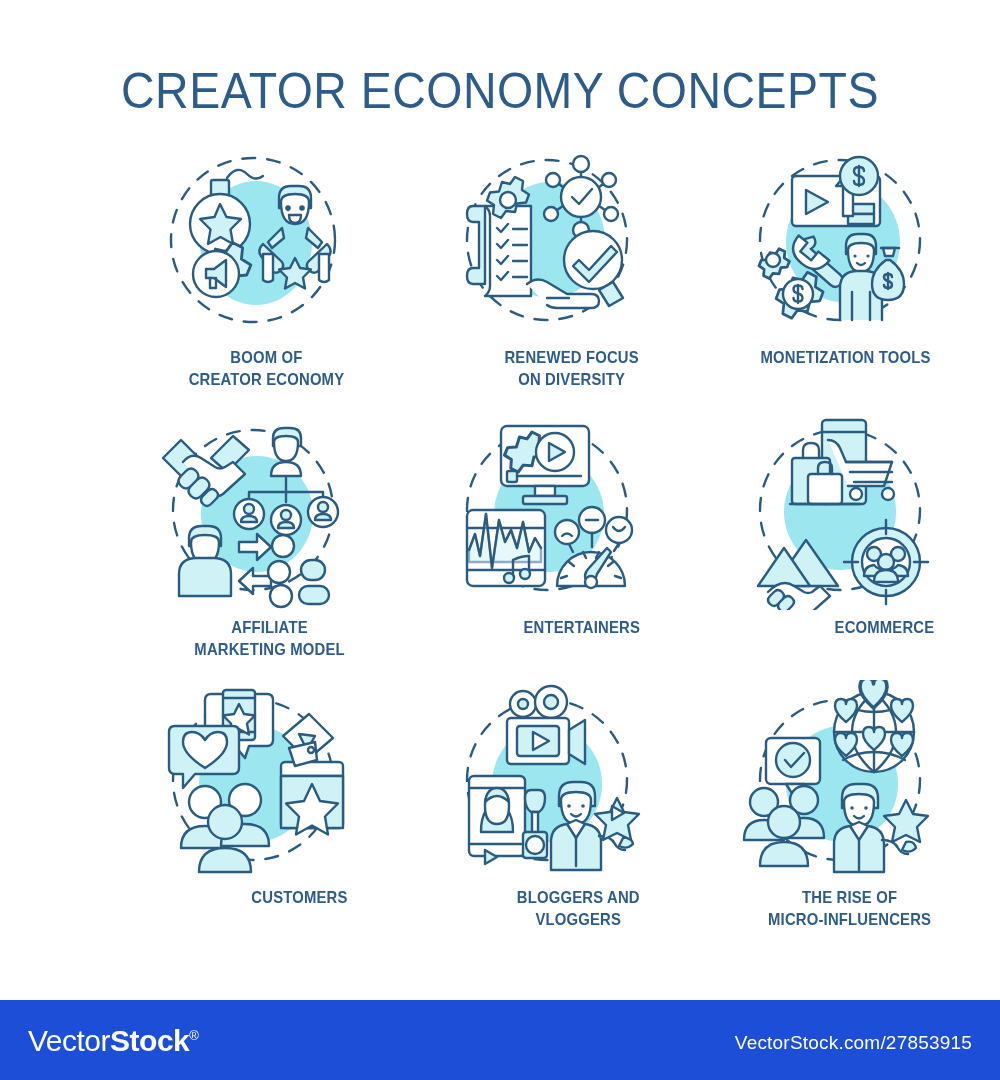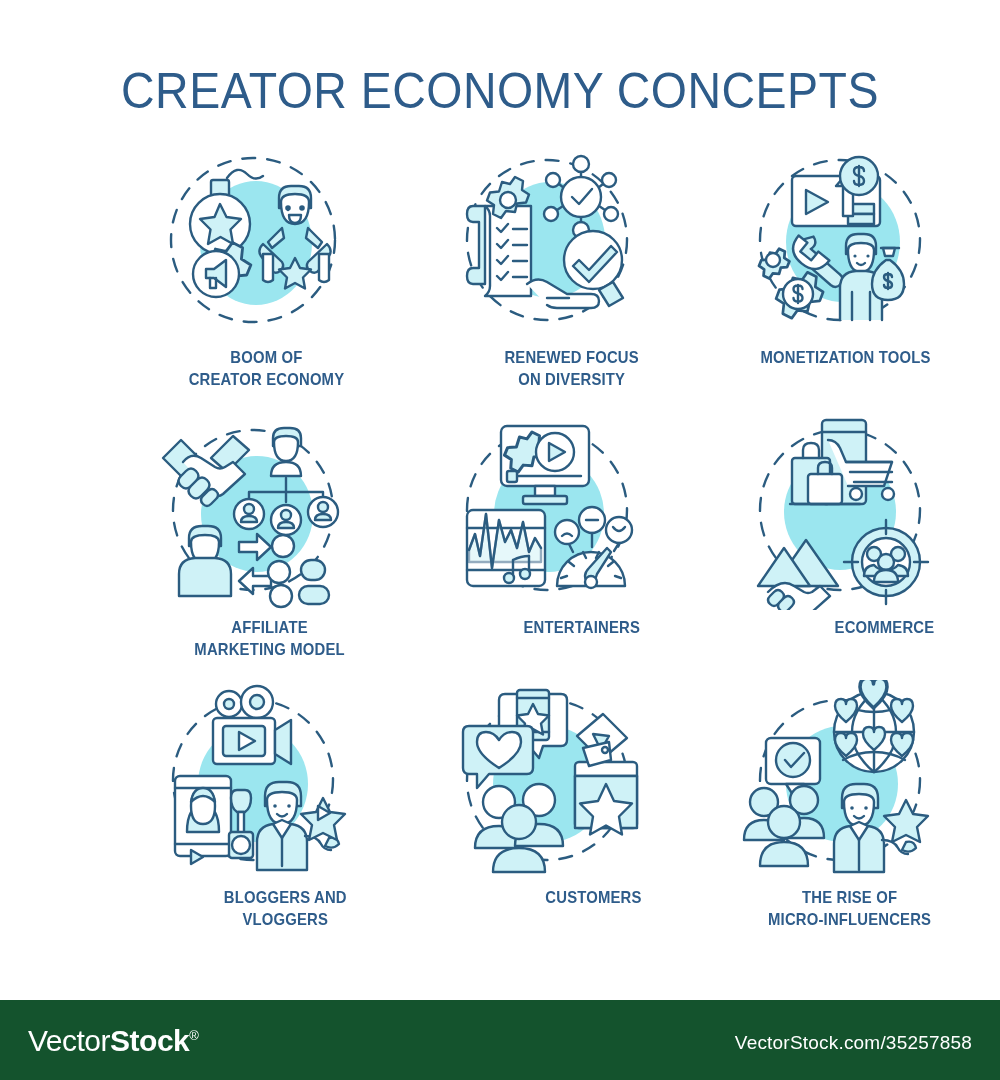--- a/index.html
+++ b/index.html
@@ -53,21 +53,21 @@
     letter-spacing: 0.2px;
     color: #2E5C8A;
     font-family: "Liberation Sans Narrow", "Liberation Sans", sans-serif;
     transform: scaleX(0.9);
     white-space: pre-line;
   }
   .footer {
     position: absolute;
     left: 0; bottom: 0;
     width: 1000px; height: 80px;
-    background: #14532d;
+    background: #1d4ed8;
   }
   .logo {
     position: absolute;
     left: 28px; top: 24px;
     color: #ffffff;
     font-size: 30px;
     font-family: "Liberation Sans Narrow", "Liberation Sans", sans-serif;
     letter-spacing: -0.5px;
   }
   .logo .b { font-weight: 700; }
@@ -327,20 +327,55 @@
           <circle class="stw" cx="146" cy="152" r="24"></circle>
           <path class="st" d="M146 110 v14 M146 180 v14 M104 152 h14 M174 152 h14"></path>
           <circle class="stf" cx="134" cy="144" r="7"></circle>
           <circle class="stf" cx="158" cy="144" r="7"></circle>
           <circle class="stf" cx="146" cy="152" r="8"></circle>
           <path class="stf" d="M124 166 q0 -10 10 -11 q4 5 12 5 q8 0 12 -5 q10 1 10 11z"></path>
           <path class="stf" d="M134 172 q0 -12 12 -12 q12 0 12 12z"></path>
         </svg>
       </div>
       <div class="caption">ECOMMERCE</div>
+    </div>
+
+    <div class="cell">
+      <div class="icon-wrap">
+        <svg viewBox="0 0 200 200">
+          <ellipse class="blob" cx="102" cy="104" rx="56" ry="58"></ellipse>
+          <circle class="dash" cx="100" cy="100" r="80"></circle>
+
+          <path class="stw" d="M58 14 h56 q6 0 6 6 v40 q0 6 -6 6 h-18 l-4 12 -10 -12 h-24 q-6 0 -6 -6 v-40 q0 -6 6 -6z"></path>
+          <rect class="stf" x="70" y="10" width="32" height="50" rx="3"></rect>
+          <path class="st" d="M70 18 h32 M70 52 h32"></path>
+          <path class="stw" d="M86 24 l5 10 11 1.5 -8 8 2 11 -10 -5.5 -10 5.5 2 -11 -8 -8 11 -1.5z"></path>
+
+          <path class="stf" d="M22 46 h58 q6 0 6 6 v36 q0 6 -6 6 h-38 l-12 14 v-14 h-8 q-6 0 -6 -6 v-36 q0 -6 6 -6z"></path>
+          <path class="stw" d="M52 88 q-22 -14 -22 -26 q0 -10 9 -10 q8 0 13 8 q5 -8 13 -8 q9 0 9 10 q0 12 -22 26z"></path>
+
+          <path class="stw" d="M130 56 l26 -22 24 24 -26 22z"></path>
+          <path class="stf" d="M146 54 l16 2 -8 14z"></path>
+
+          <rect class="stw" x="142" y="82" width="62" height="66" rx="4" transform="translate(-14,0)"></rect>
+          <path class="st" d="M128 96 h62"></path>
+          <rect class="stf" x="128" y="96" width="62" height="52"></rect>
+          <path class="stw" d="M159 104 l8 17 18 2.5 -13 13 3 18 -16 -9 -16 9 3 -18 -13 -13 18 -2.5z"></path>
+          <path class="stw" d="M136 68 l26 -6 2 18 -22 6z"></path>
+          <circle class="st" cx="158" cy="70" r="3"></circle>
+
+          <circle class="stw" cx="52" cy="122" r="16"></circle>
+          <path class="stf" d="M28 168 q0 -22 24 -22 q24 0 24 22z"></path>
+          <circle class="stw" cx="92" cy="120" r="16"></circle>
+          <path class="stf" d="M68 166 q0 -22 24 -22 q24 0 24 22z"></path>
+          <circle class="stf" cx="72" cy="142" r="17"></circle>
+          <path class="stf" d="M46 192 q0 -24 26 -24 q26 0 26 24z"></path>
+        </svg>
+      </div>
+      <div class="caption">CUSTOMERS</div>
     </div>
 
     <div class="cell">
       <div class="icon-wrap">
         <svg viewBox="0 0 200 200">
           <ellipse class="blob" cx="100" cy="104" rx="55" ry="58"></ellipse>
           <circle class="dash" cx="100" cy="100" r="80"></circle>
 
           <circle class="stw" cx="76" cy="24" r="13"></circle>
           <circle class="stf" cx="76" cy="24" r="5"></circle>
@@ -381,55 +416,20 @@
       <div class="caption">BLOGGERS AND
 VLOGGERS</div>
     </div>
 
     <div class="cell">
       <div class="icon-wrap">
         <svg viewBox="0 0 200 200">
           <ellipse class="blob" cx="102" cy="104" rx="56" ry="58"></ellipse>
           <circle class="dash" cx="100" cy="100" r="80"></circle>
 
-          <path class="stw" d="M58 14 h56 q6 0 6 6 v40 q0 6 -6 6 h-18 l-4 12 -10 -12 h-24 q-6 0 -6 -6 v-40 q0 -6 6 -6z"></path>
-          <rect class="stf" x="70" y="10" width="32" height="50" rx="3"></rect>
-          <path class="st" d="M70 18 h32 M70 52 h32"></path>
-          <path class="stw" d="M86 24 l5 10 11 1.5 -8 8 2 11 -10 -5.5 -10 5.5 2 -11 -8 -8 11 -1.5z"></path>
-
-          <path class="stf" d="M22 46 h58 q6 0 6 6 v36 q0 6 -6 6 h-38 l-12 14 v-14 h-8 q-6 0 -6 -6 v-36 q0 -6 6 -6z"></path>
-          <path class="stw" d="M52 88 q-22 -14 -22 -26 q0 -10 9 -10 q8 0 13 8 q5 -8 13 -8 q9 0 9 10 q0 12 -22 26z"></path>
-
-          <path class="stw" d="M130 56 l26 -22 24 24 -26 22z"></path>
-          <path class="stf" d="M146 54 l16 2 -8 14z"></path>
-
-          <rect class="stw" x="142" y="82" width="62" height="66" rx="4" transform="translate(-14,0)"></rect>
-          <path class="st" d="M128 96 h62"></path>
-          <rect class="stf" x="128" y="96" width="62" height="52"></rect>
-          <path class="stw" d="M159 104 l8 17 18 2.5 -13 13 3 18 -16 -9 -16 9 3 -18 -13 -13 18 -2.5z"></path>
-          <path class="stw" d="M136 68 l26 -6 2 18 -22 6z"></path>
-          <circle class="st" cx="158" cy="70" r="3"></circle>
-
-          <circle class="stw" cx="52" cy="122" r="16"></circle>
-          <path class="stf" d="M28 168 q0 -22 24 -22 q24 0 24 22z"></path>
-          <circle class="stw" cx="92" cy="120" r="16"></circle>
-          <path class="stf" d="M68 166 q0 -22 24 -22 q24 0 24 22z"></path>
-          <circle class="stf" cx="72" cy="142" r="17"></circle>
-          <path class="stf" d="M46 192 q0 -24 26 -24 q26 0 26 24z"></path>
-        </svg>
-      </div>
-      <div class="caption">CUSTOMERS</div>
-    </div>
-
-    <div class="cell">
-      <div class="icon-wrap">
-        <svg viewBox="0 0 200 200">
-          <ellipse class="blob" cx="102" cy="104" rx="56" ry="58"></ellipse>
-          <circle class="dash" cx="100" cy="100" r="80"></circle>
-
           <circle class="stw" cx="134" cy="52" r="40"></circle>
           <path class="st" d="M94 52 h80 M134 12 v80"></path>
           <path class="st" d="M134 12 q-22 18 -22 40 q0 22 22 40 q22 -18 22 -40 q0 -22 -22 -40z"></path>
           <path class="st" d="M103 24 q14 8 31 8 q17 0 31 -8 M103 80 q14 -8 31 -8 q17 0 31 8"></path>
           <path class="stf" d="M134 30 q-9 -8 -9 -14 q0 -6 5 -6 q4 0 4 4 q0 -4 4 -4 q5 0 5 6 q0 6 -9 14z" transform="translate(0,-14) scale(1.5) translate(-45,-2)"></path>
           <path class="stf" d="M106 42 q-11 -9 -11 -16 q0 -7 6 -7 q5 0 5 5 q0 -5 5 -5 q6 0 6 7 q0 7 -11 16z"></path>
           <path class="stf" d="M162 42 q-11 -9 -11 -16 q0 -7 6 -7 q5 0 5 5 q0 -5 5 -5 q6 0 6 7 q0 7 -11 16z"></path>
           <path class="stf" d="M134 70 q-11 -9 -11 -16 q0 -7 6 -7 q5 0 5 5 q0 -5 5 -5 q6 0 6 7 q0 7 -11 16z"></path>
           <path class="stf" d="M106 76 q-11 -9 -11 -16 q0 -7 6 -7 q5 0 5 5 q0 -5 5 -5 q6 0 6 7 q0 7 -11 16z"></path>
           <path class="stf" d="M162 76 q-11 -9 -11 -16 q0 -7 6 -7 q5 0 5 5 q0 -5 5 -5 q6 0 6 7 q0 7 -11 16z"></path>
@@ -461,16 +461,16 @@
         </svg>
       </div>
       <div class="caption">THE RISE OF
 MICRO-INFLUENCERS</div>
     </div>
 
   </div>
 
   <div class="footer">
     <div class="logo"><span>Vector</span><span class="b">Stock</span><span class="reg">®</span></div>
-    <div class="footer-url">VectorStock.com/35257858</div>
+    <div class="footer-url">VectorStock.com/27853915</div>
   </div>
 
 </div>
 
 </body></html>

